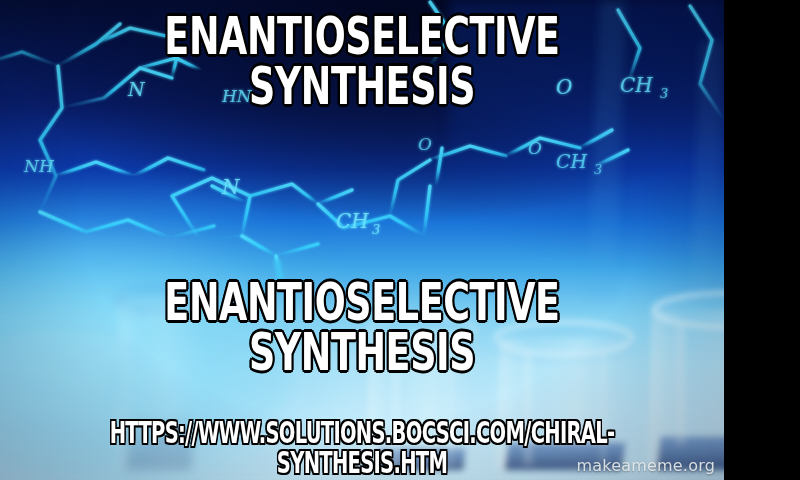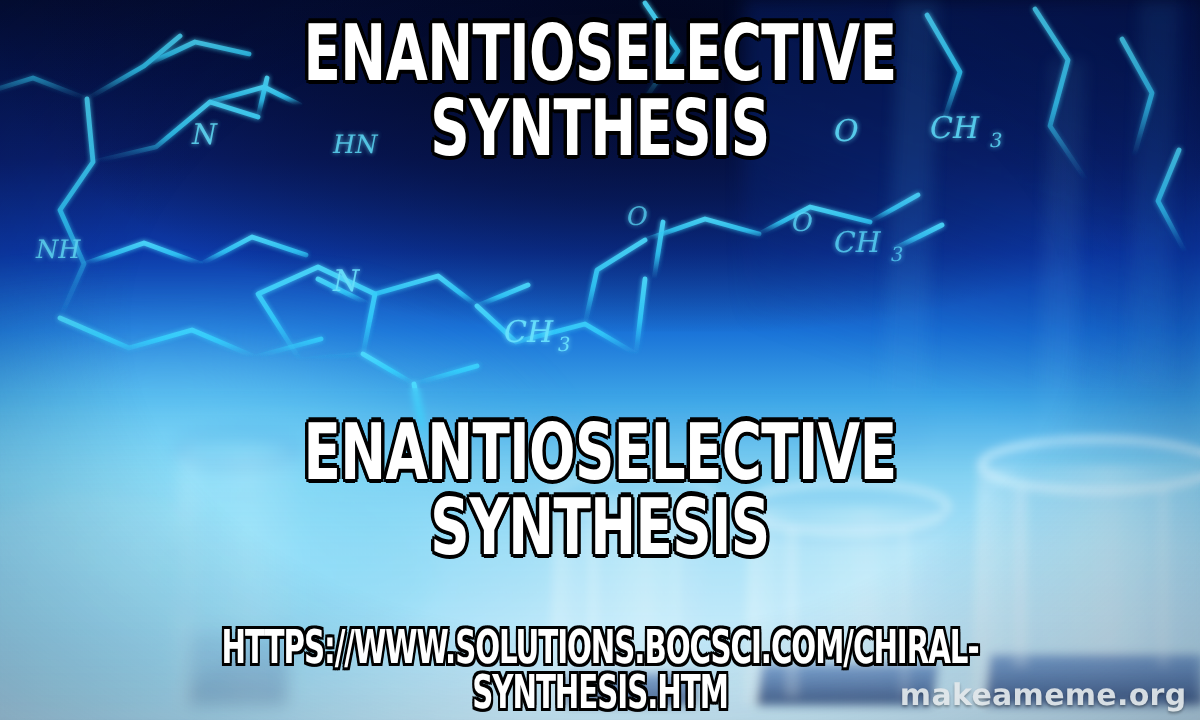--- a/index.html
+++ b/index.html
@@ -2,21 +2,21 @@
 <html><head>
 <meta charset="utf-8">
 <style>
   html, body {
     margin: 0;
     padding: 0;
     background: #000;
   }
   #meme {
     position: relative;
-    width: 800px;
+    width: 724px;
     height: 480px;
     overflow: hidden;
     font-family: "Liberation Sans", sans-serif;
     background: #0a1a4a;
   }
 
   
   .bg-base {
     position: absolute;
     inset: 0;
@@ -120,22 +120,22 @@
       2px 2px 0 #000, -2px 2px 0 #000, 2px -2px 0 #000, -2px -2px 0 #000,
       2px 0 0 #000, -2px 0 0 #000, 0 2px 0 #000, 0 -2px 0 #000;
     transform: scaleX(0.70);
   }
 
   
   #watermark {
     position: absolute;
     right: 9px;
     bottom: 5px;
-    font-size: 20px;
-    font-weight: 700;
+    font-size: 16px;
+    font-weight: 400;
     color: #e2e7ea;
     letter-spacing: 0.2px;
     font-family: "DejaVu Sans", sans-serif;
     text-shadow: 0 1px 2px rgba(0,0,0,0.35);
     opacity: 0.92;
   }
 </style>
 </head>
 <body>
 

